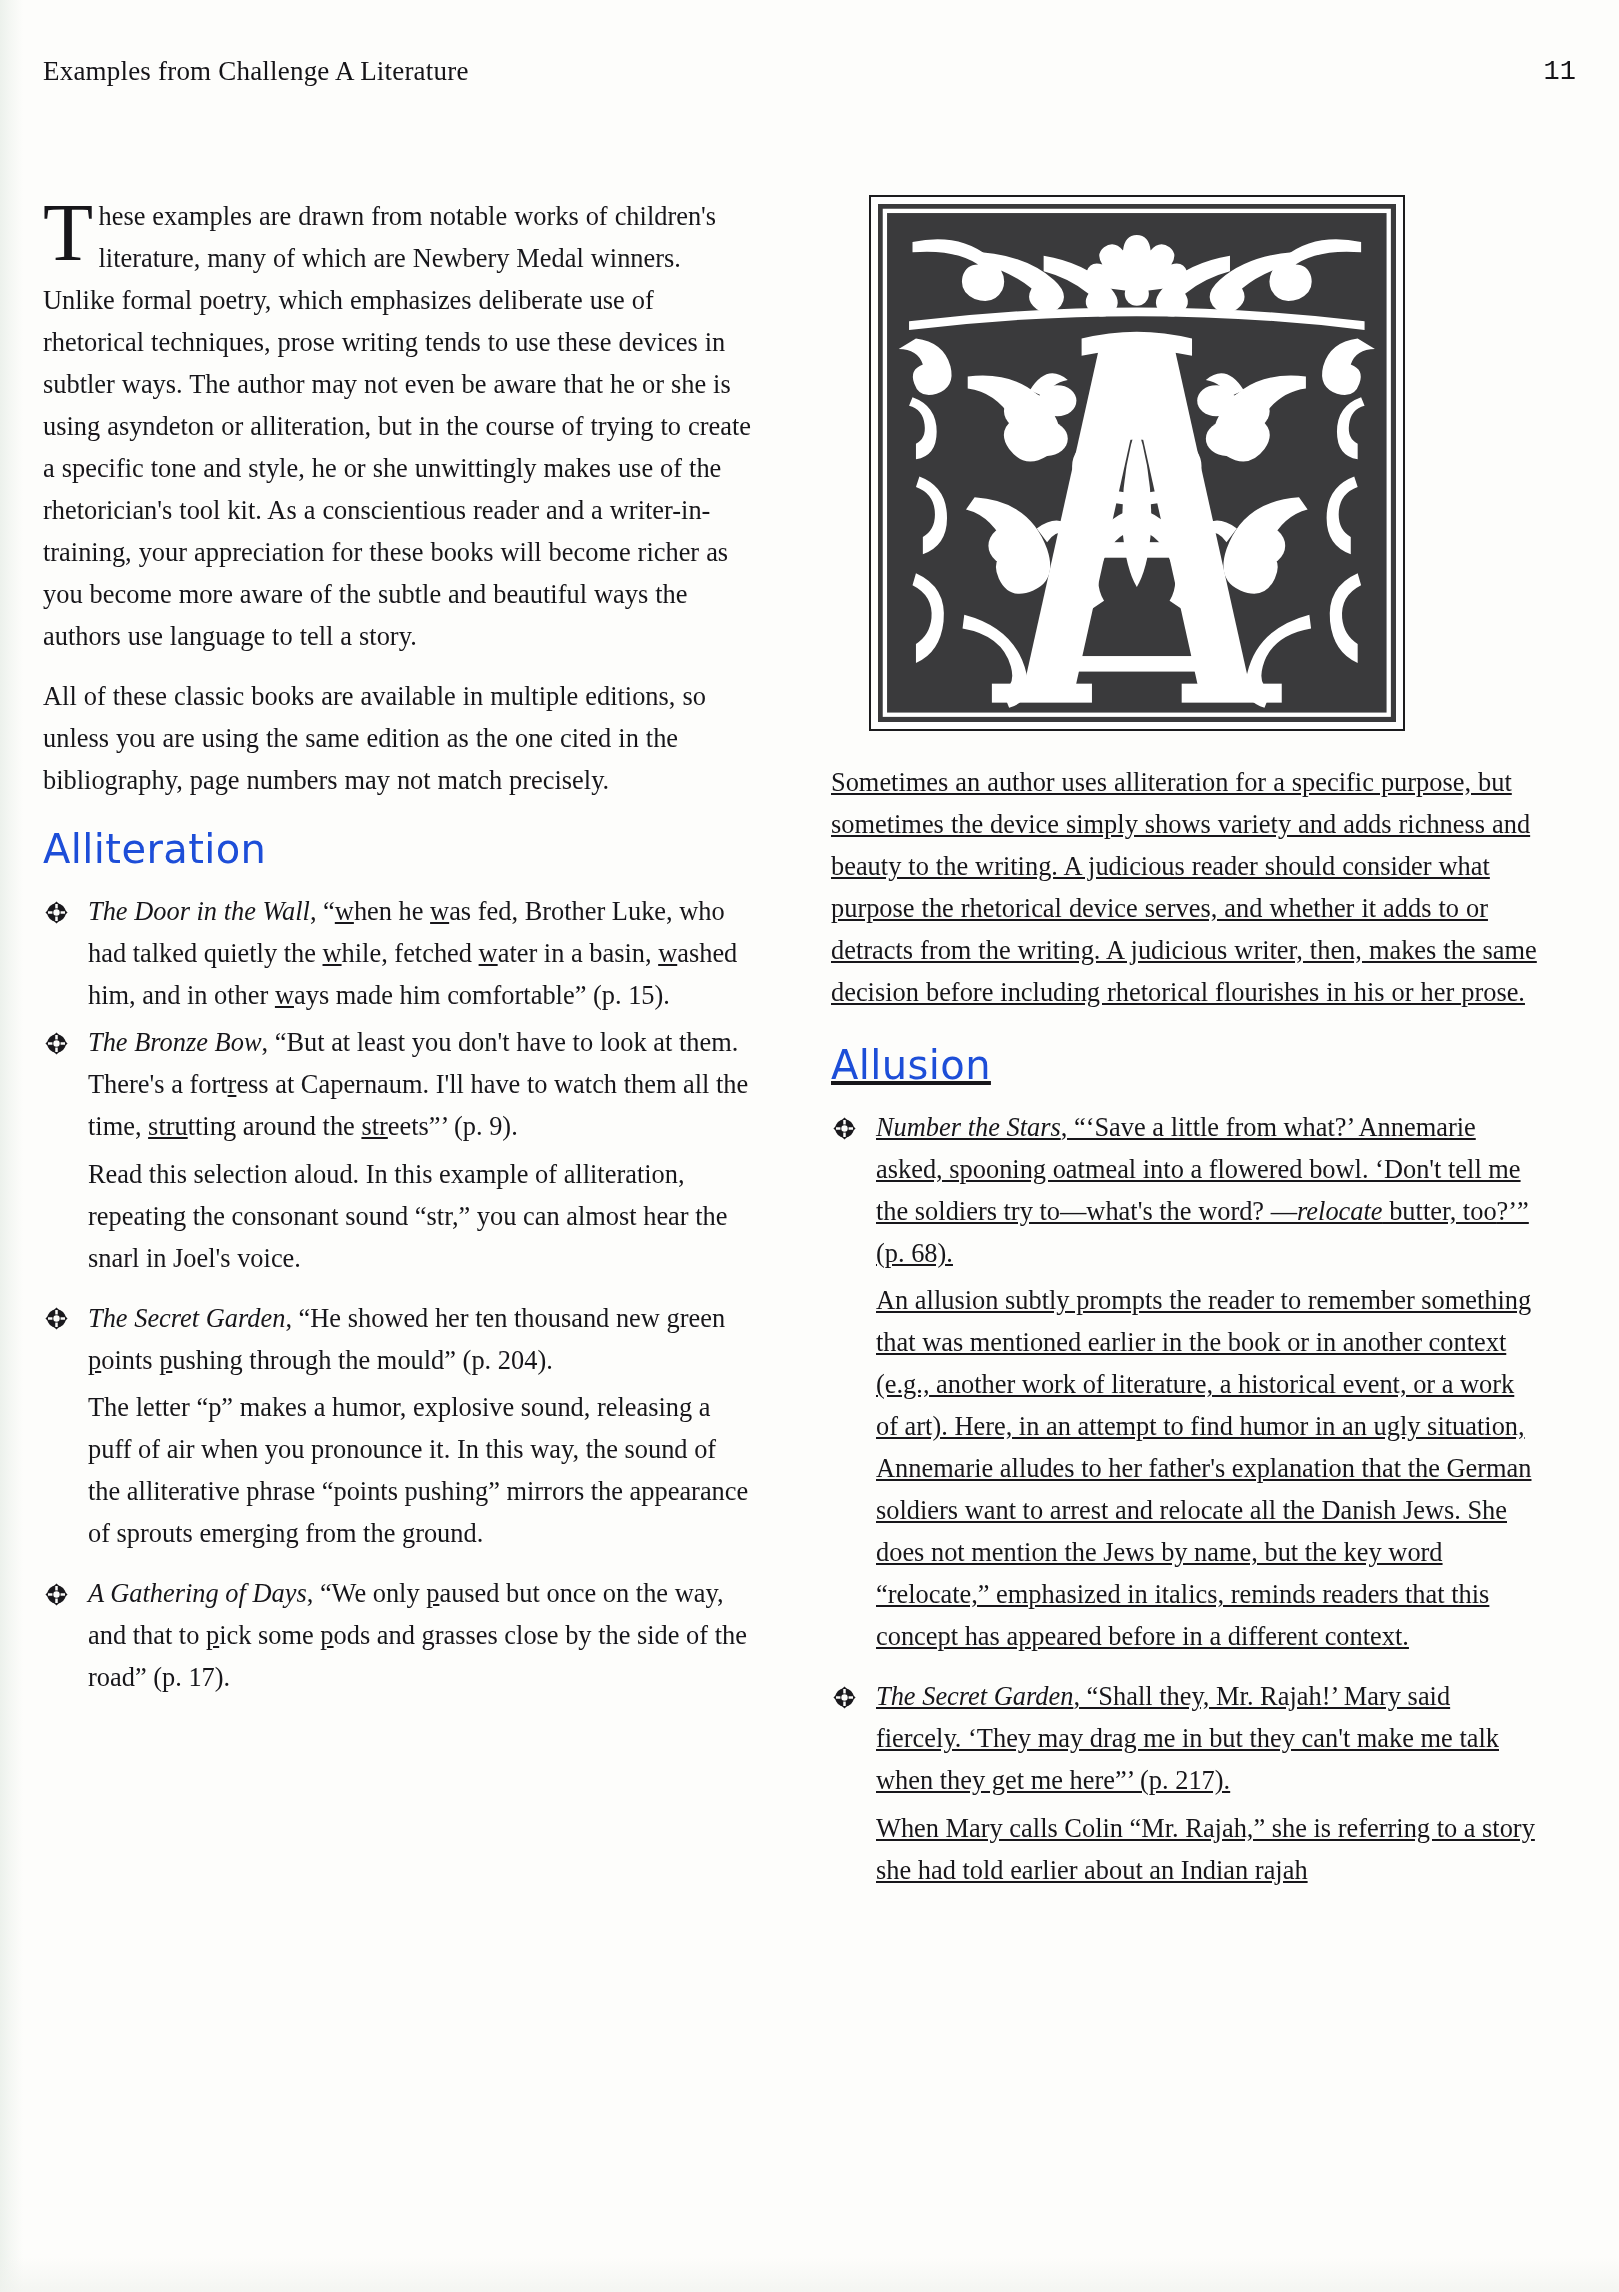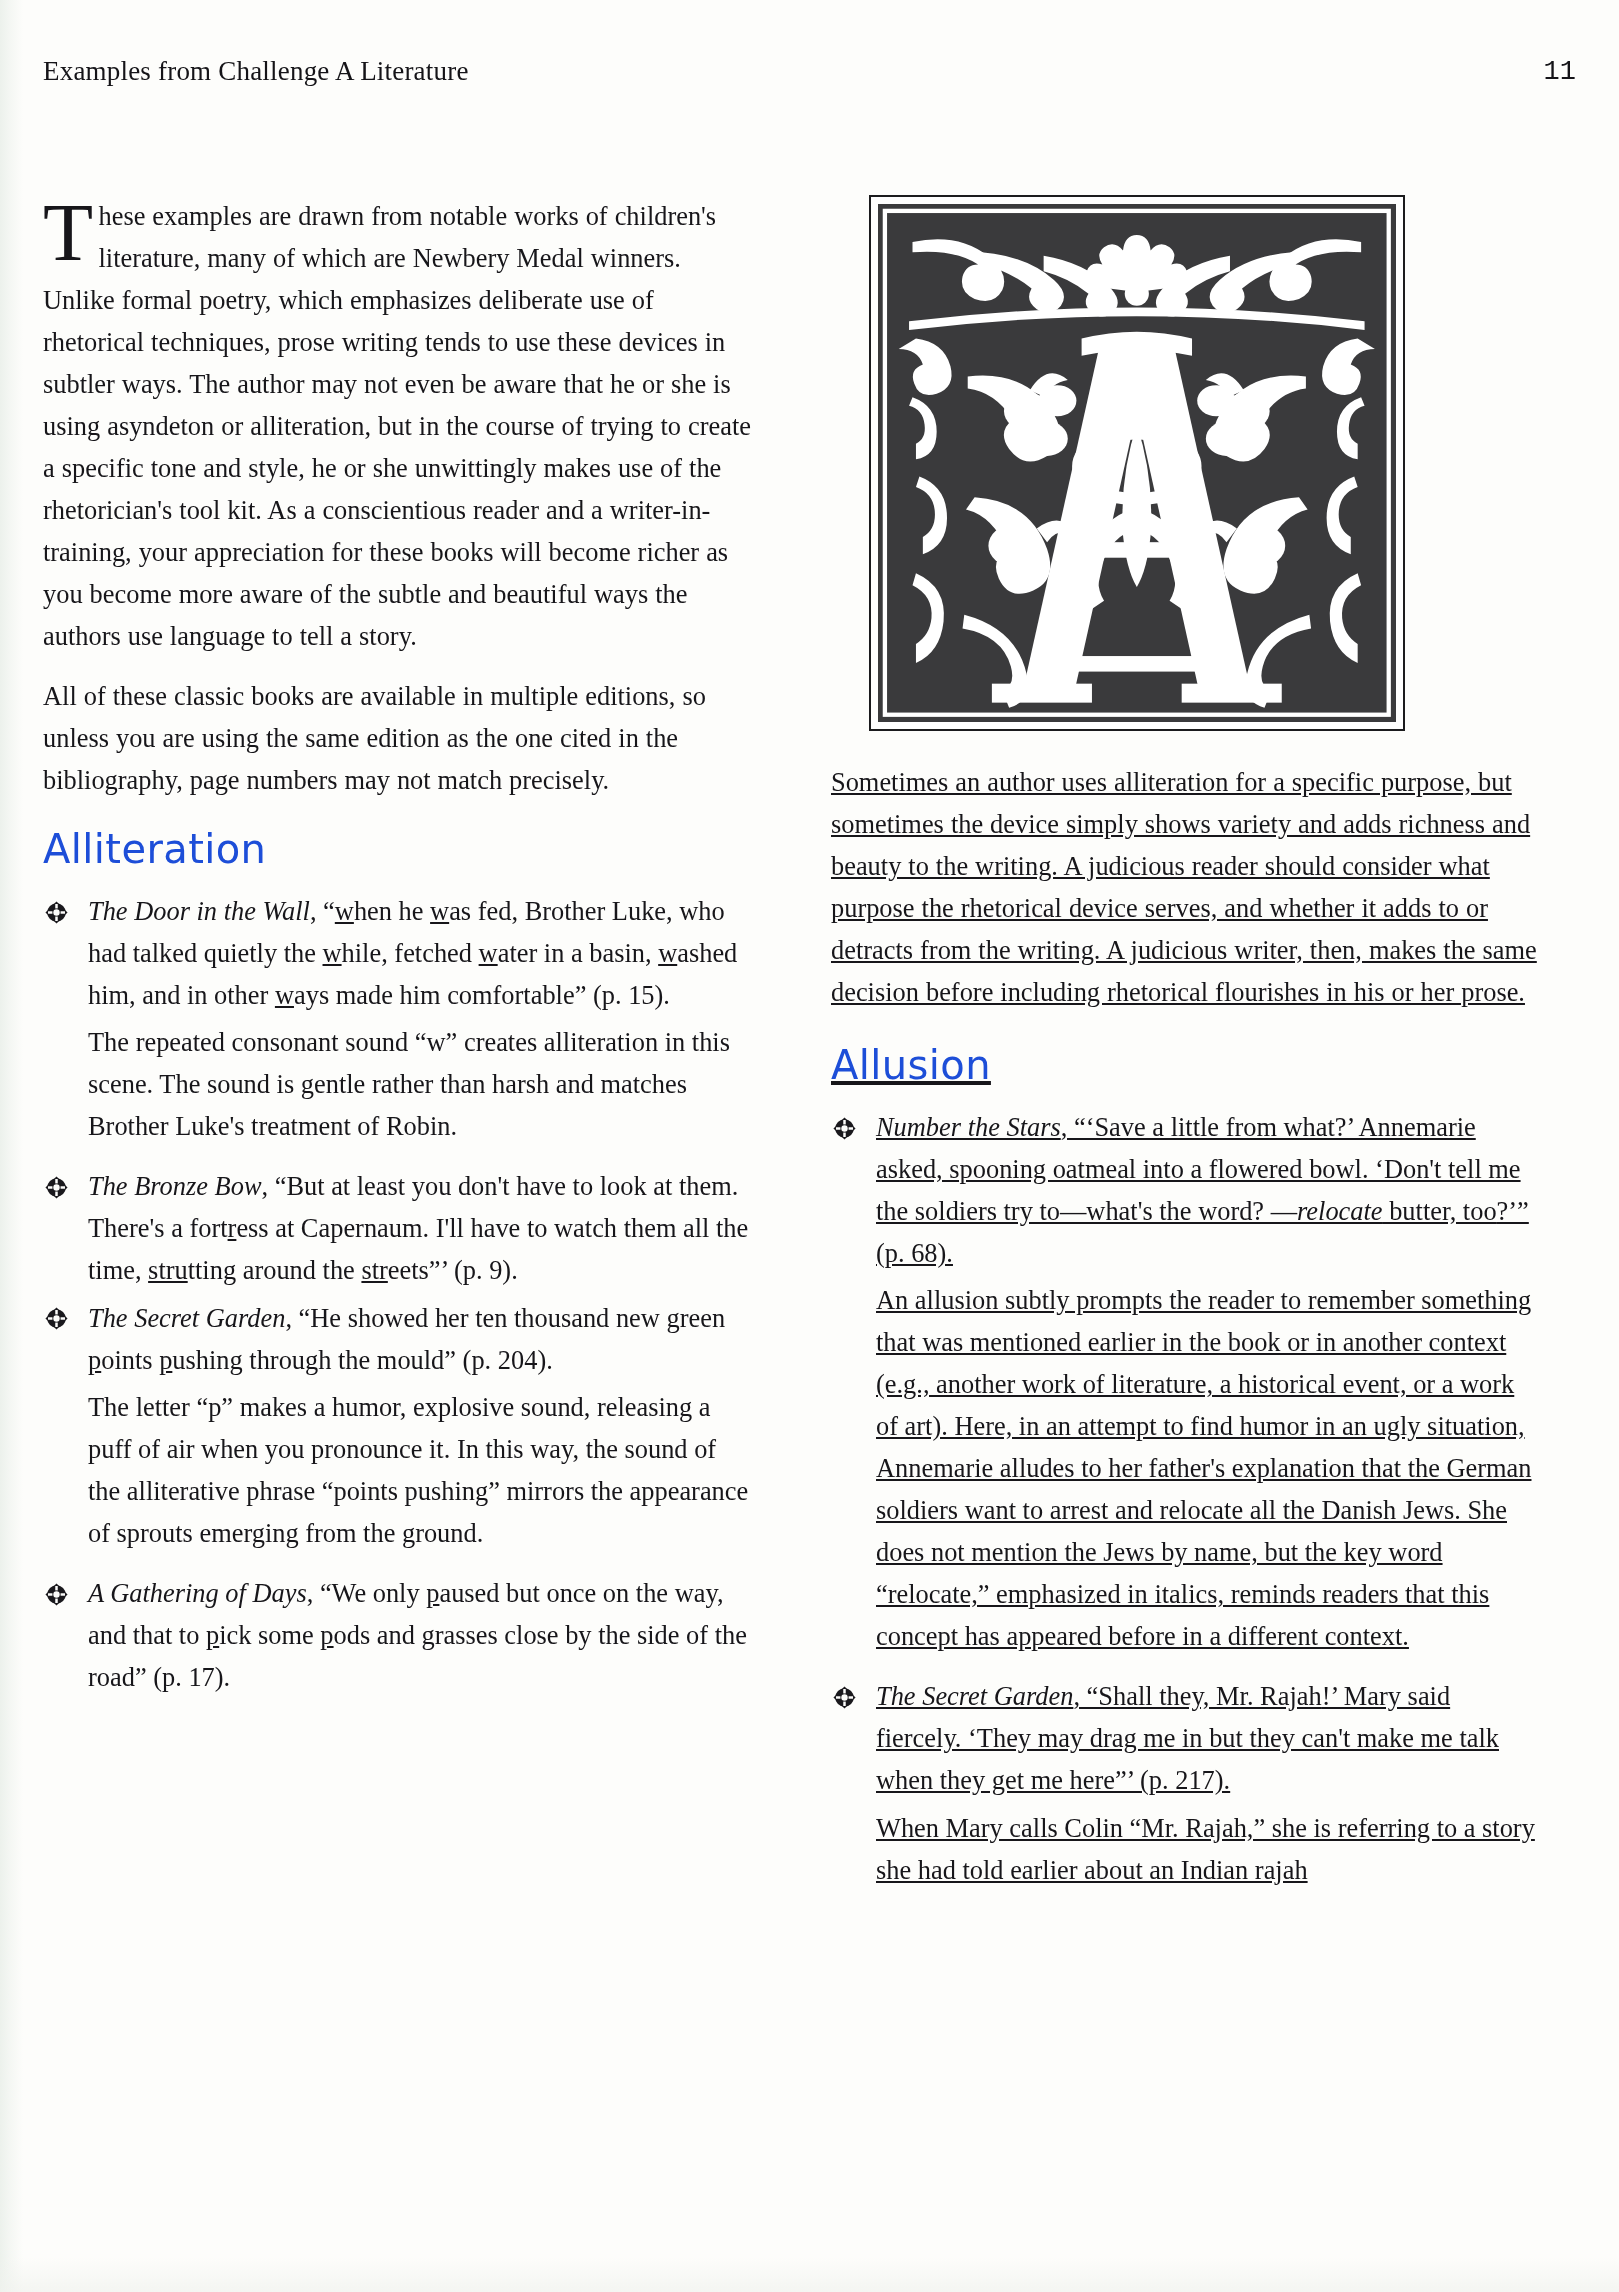--- a/index.html
+++ b/index.html
@@ -193,34 +193,34 @@
               <circle cx="13" cy="13" r="10.5" fill="#1a191d"></circle>
               <path d="M13 0.5 l3.2 3.2 h-6.4z M13 25.5 l-3.2 -3.2 h6.4z M0.5 13 l3.2 -3.2 v6.4z M25.5 13 l-3.2 3.2 v-6.4z" fill="#1a191d"></path>
               <circle cx="13" cy="13" r="3.6" fill="#fdfdfb"></circle>
               <rect x="11.6" y="3.4" width="2.8" height="5" fill="#fdfdfb"></rect>
               <rect x="11.6" y="17.6" width="2.8" height="5" fill="#fdfdfb"></rect>
               <rect x="3.4" y="11.6" width="5" height="2.8" fill="#fdfdfb"></rect>
               <rect x="17.6" y="11.6" width="5" height="2.8" fill="#fdfdfb"></rect>
             </svg>
             <p class="quote-line"><span class="title-work">The Door in the Wall</span><span class="">, “</span><span class="ul-mark">w</span><span class="">hen he </span><span class="ul-mark">w</span><span class="">as fed, Brother Luke, who had talked quietly the </span><span class="ul-mark">w</span><span class="">hile, fetched </span><span class="ul-mark">w</span><span class="">ater in a basin, </span><span class="ul-mark">w</span><span class="">ashed him, and in other </span><span class="ul-mark">w</span><span class="">ays made him comfortable” (p. 15).</span></p>
           </li>
+          <li>
+            <svg class="bullet-icon" viewBox="0 0 26 26">
+              <circle cx="13" cy="13" r="10.5" fill="#1a191d"></circle>
+              <path d="M13 0.5 l3.2 3.2 h-6.4z M13 25.5 l-3.2 -3.2 h6.4z M0.5 13 l3.2 -3.2 v6.4z M25.5 13 l-3.2 3.2 v-6.4z" fill="#1a191d"></path>
+              <circle cx="13" cy="13" r="3.6" fill="#fdfdfb"></circle>
+              <rect x="11.6" y="3.4" width="2.8" height="5" fill="#fdfdfb"></rect>
+              <rect x="11.6" y="17.6" width="2.8" height="5" fill="#fdfdfb"></rect>
+              <rect x="3.4" y="11.6" width="5" height="2.8" fill="#fdfdfb"></rect>
+              <rect x="17.6" y="11.6" width="5" height="2.8" fill="#fdfdfb"></rect>
+            </svg>
+            <p class="quote-line"><span class="title-work">The Bronze Bow</span><span class="">, “But at least you don't have to look at them. There's a fort</span><span class="ul-mark">r</span><span class="">ess at Capernaum. I'll have to watch them all the time, </span><span class="ul-mark">stru</span><span class="">tting around the </span><span class="ul-mark">str</span><span class="">eets”’ (p. 9).</span></p>
+          </li>
           <li style="padding-left:0;margin-bottom:12.5px;">
-            <p class="commentary">The repeated consonant sound “w” creates alliteration in this scene. The sound is gentle rather than harsh and matches Brother Luke's treatment of Robin.</p>
-          </li>
-          <li>
-            <svg class="bullet-icon" viewBox="0 0 26 26">
-              <circle cx="13" cy="13" r="10.5" fill="#1a191d"></circle>
-              <path d="M13 0.5 l3.2 3.2 h-6.4z M13 25.5 l-3.2 -3.2 h6.4z M0.5 13 l3.2 -3.2 v6.4z M25.5 13 l-3.2 3.2 v-6.4z" fill="#1a191d"></path>
-              <circle cx="13" cy="13" r="3.6" fill="#fdfdfb"></circle>
-              <rect x="11.6" y="3.4" width="2.8" height="5" fill="#fdfdfb"></rect>
-              <rect x="11.6" y="17.6" width="2.8" height="5" fill="#fdfdfb"></rect>
-              <rect x="3.4" y="11.6" width="5" height="2.8" fill="#fdfdfb"></rect>
-              <rect x="17.6" y="11.6" width="5" height="2.8" fill="#fdfdfb"></rect>
-            </svg>
-            <p class="quote-line"><span class="title-work">The Bronze Bow</span><span class="">, “But at least you don't have to look at them. There's a fort</span><span class="ul-mark">r</span><span class="">ess at Capernaum. I'll have to watch them all the time, </span><span class="ul-mark">stru</span><span class="">tting around the </span><span class="ul-mark">str</span><span class="">eets”’ (p. 9).</span></p>
+            <p class="commentary">Read this selection aloud. In this example of alliteration, repeating the consonant sound “str,” you can almost hear the snarl in Joel's voice.</p>
           </li>
           <li>
             <svg class="bullet-icon" viewBox="0 0 26 26">
               <circle cx="13" cy="13" r="10.5" fill="#1a191d"></circle>
               <path d="M13 0.5 l3.2 3.2 h-6.4z M13 25.5 l-3.2 -3.2 h6.4z M0.5 13 l3.2 -3.2 v6.4z M25.5 13 l-3.2 3.2 v-6.4z" fill="#1a191d"></path>
               <circle cx="13" cy="13" r="3.6" fill="#fdfdfb"></circle>
               <rect x="11.6" y="3.4" width="2.8" height="5" fill="#fdfdfb"></rect>
               <rect x="11.6" y="17.6" width="2.8" height="5" fill="#fdfdfb"></rect>
               <rect x="3.4" y="11.6" width="5" height="2.8" fill="#fdfdfb"></rect>
               <rect x="17.6" y="11.6" width="5" height="2.8" fill="#fdfdfb"></rect>

